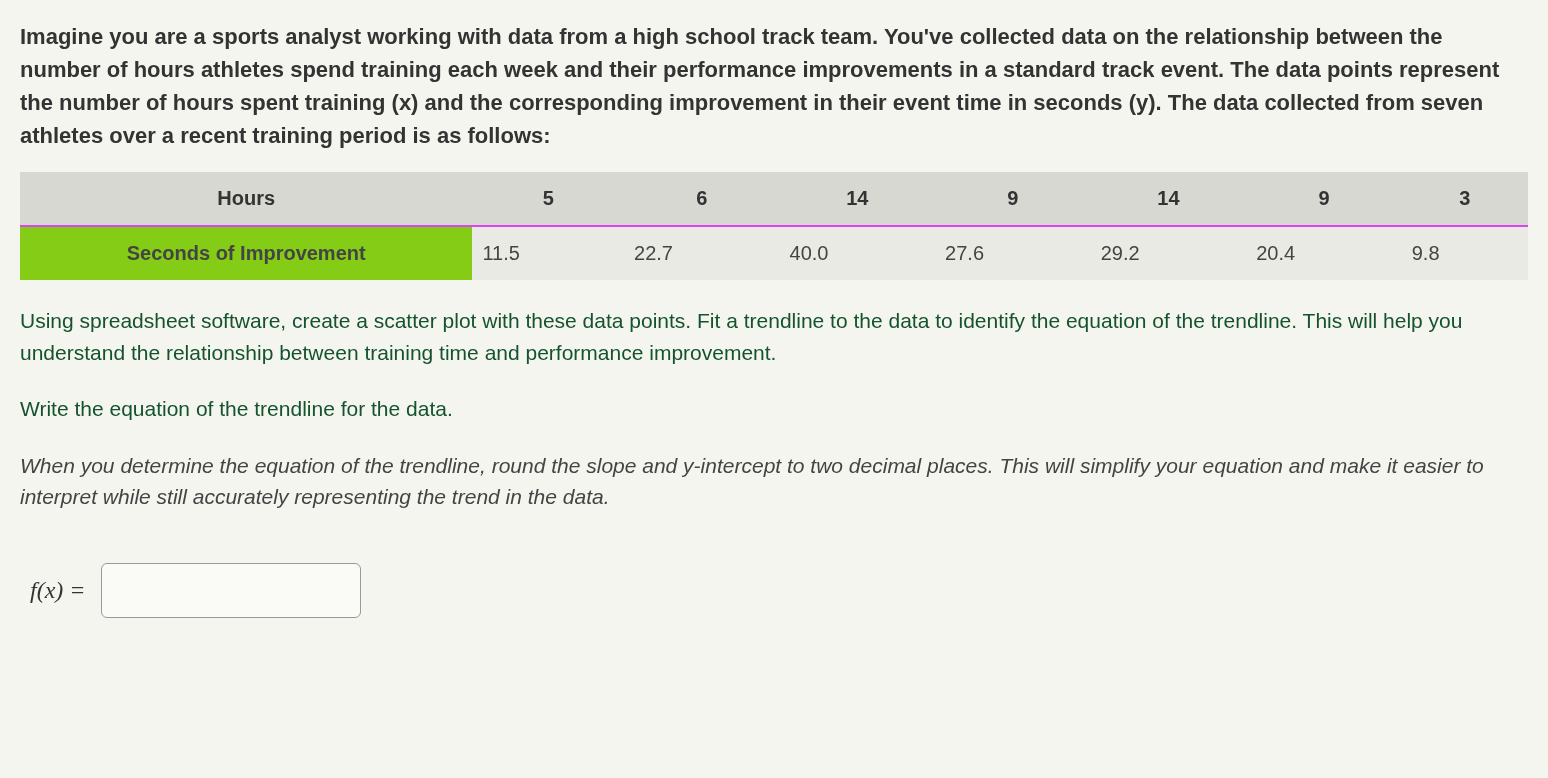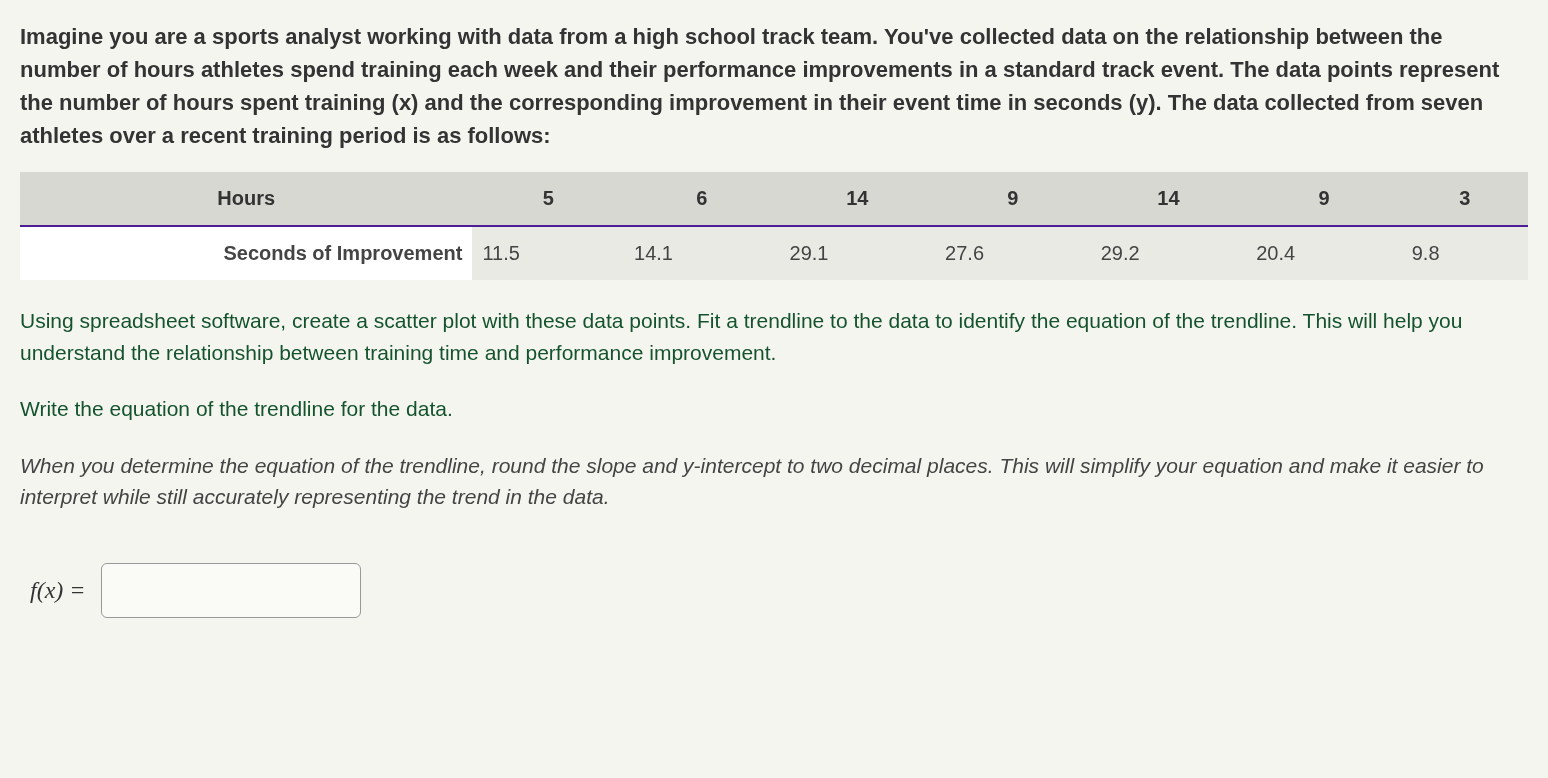--- a/index.html
+++ b/index.html
@@ -29,38 +29,38 @@
       width: 100%;
       border-collapse: collapse;
       background: #e8e8e3;
     }
     th {
       background: #d8d8d3;
       font-weight: bold;
       padding: 15px 10px;
       text-align: center;
       font-size: 20px;
-      border-bottom: 2px solid #4c1d95;
+      border-bottom: 2px solid #d946ef;
       color: #333;
     }
     th:first-child {
       text-align: center;
       width: 30%;
     }
     td {
       padding: 15px 10px;
       text-align: left;
       font-size: 20px;
       color: #444;
       background: #eaeae5;
     }
     td.row-header {
       font-weight: bold;
-      text-align: right;
-      background: #ffffff;
+      text-align: center;
+      background: #84cc16;
     }
     .instruction {
       font-size: 21px;
       line-height: 1.5;
       color: #14532d;
       margin-bottom: 25px;
     }
     .italic-note {
       font-size: 21px;
       font-style: italic;
@@ -104,22 +104,22 @@
       <th>6</th>
       <th>14</th>
       <th>9</th>
       <th>14</th>
       <th>9</th>
       <th>3</th>
     </tr>
     <tr>
       <td class="row-header">Seconds of Improvement</td>
       <td>11.5</td>
-      <td>14.1</td>
-      <td>29.1</td>
+      <td>22.7</td>
+      <td>40.0</td>
       <td>27.6</td>
       <td>29.2</td>
       <td>20.4</td>
       <td>9.8</td>
     </tr>
   </tbody>
     </table>
 </div>
 
 <p class="instruction">Using spreadsheet software, create a scatter plot with these data points. Fit a trendline to the data to identify the equation of the trendline. This will help you understand the relationship between training time and performance improvement.</p>

